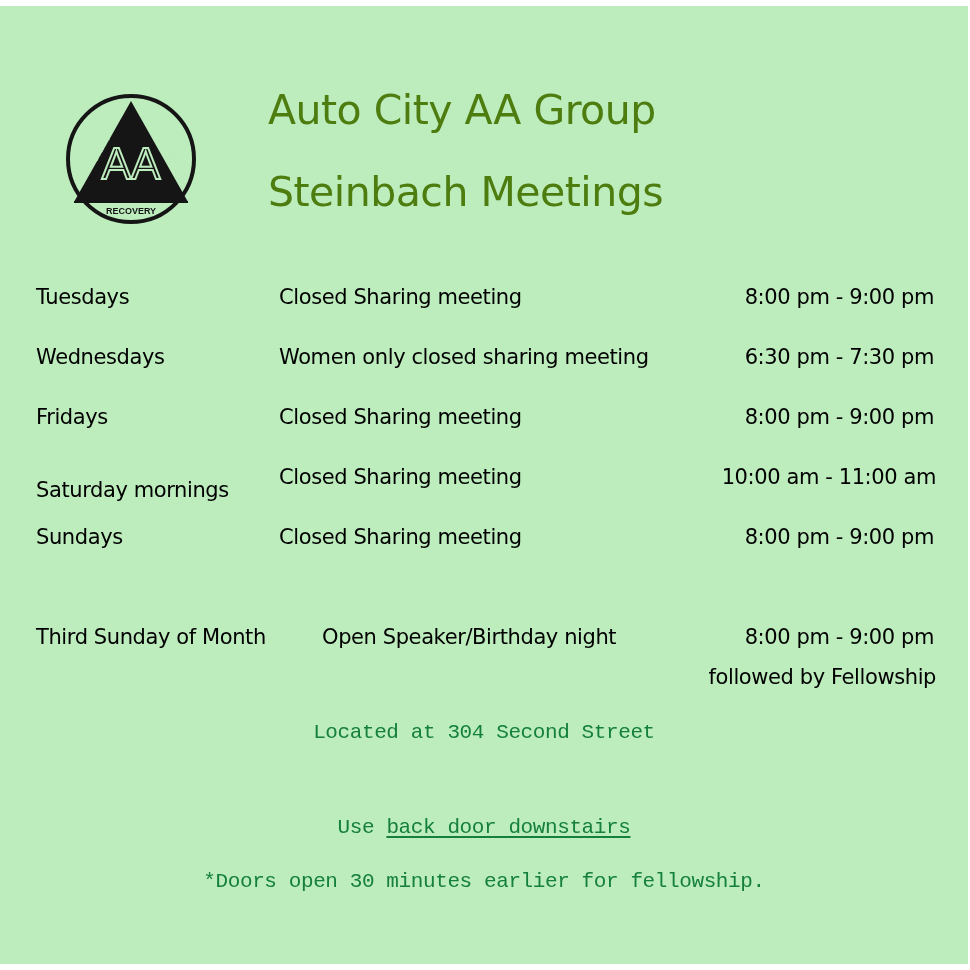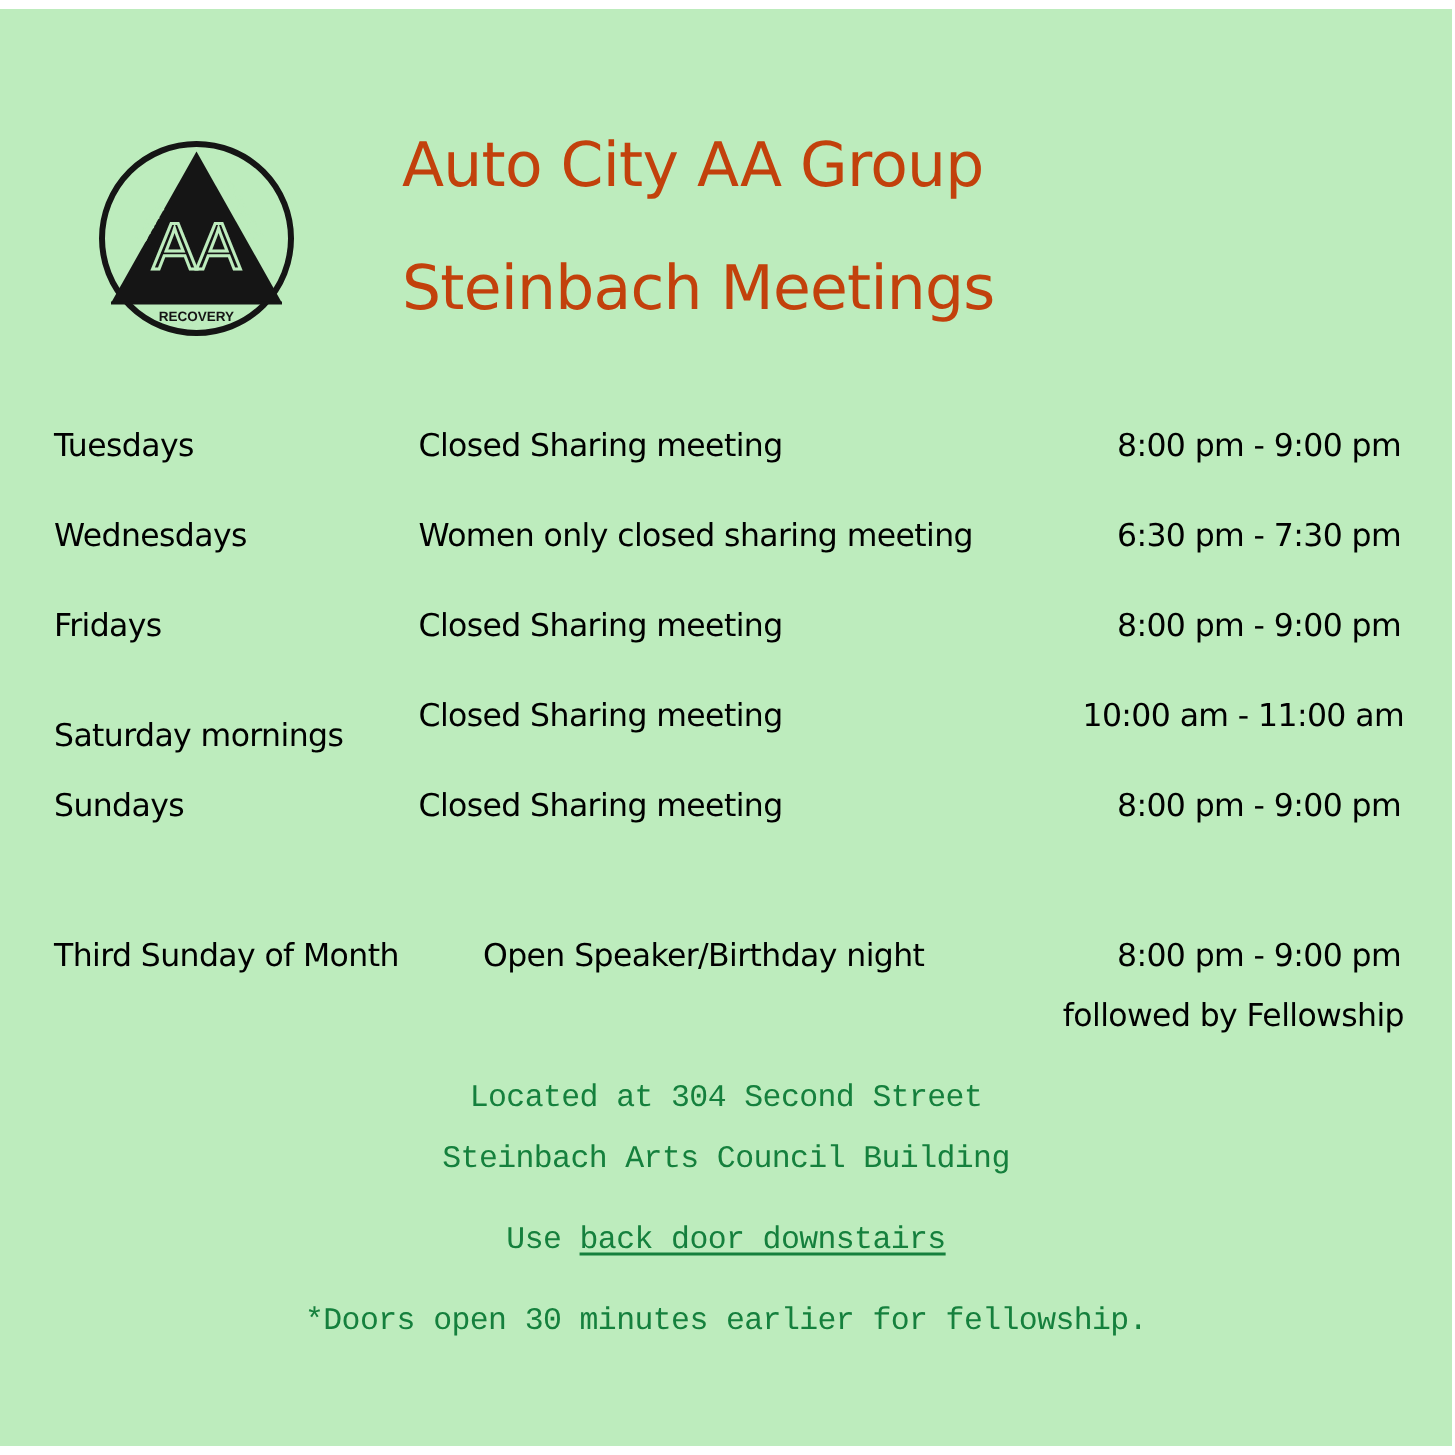--- a/index.html
+++ b/index.html
@@ -1,20 +1,20 @@
 <!DOCTYPE html>
 <html><head>
   <meta charset="utf-8">
   <style>
     html, body { margin: 0; padding: 0; background: #ffffff; }
     body { width: 970px; height: 970px; position: relative; overflow: hidden;
            font-family: "DejaVu Sans", "Liberation Sans", sans-serif; color: #1c1c1c; }
     .sheet { position: absolute; left: 0; top: 6px; width: 968px; height: 958px; background: #bdecbd; }
     .logo { position: absolute; left: 60px; top: 87px; width: 142px; height: 132px; }
-    .title { position: absolute; left: 268px; font-size: 41px; letter-spacing: -0.5px; white-space: nowrap; color: #c2410c; }
+    .title { position: absolute; left: 268px; font-size: 41px; letter-spacing: -0.5px; white-space: nowrap; color: #4d7c0f; }
     .t1 { top: 80px; }
     .t2 { top: 162px; }
     .txt { position: absolute; font-size: 21px; white-space: nowrap; letter-spacing: -0.4px; color: #000000; }
     .right { text-align: right; }
     .center { position: absolute; left: 0; width: 968px; text-align: center; font-size: 21px; letter-spacing: -0.4px; color: #15803d; white-space: nowrap; font-family: Liberation Mono, monospace; }
     .u { text-decoration: underline; text-underline-offset: 3px; }
   </style>
 </head>
 <body>
 
@@ -52,20 +52,19 @@
   <div class="txt" style="left:36px; top:519px;">Sundays</div>
   <div class="txt" style="left:279px; top:519px;">Closed Sharing meeting</div>
   <div class="txt right" style="right:34px; top:519px;">8:00 pm - 9:00 pm</div>
 
   <div class="txt" style="left:36px; top:619px;">Third Sunday of Month</div>
   <div class="txt" style="left:322px; top:619px;">Open Speaker/Birthday night</div>
   <div class="txt right" style="right:34px; top:619px;">8:00 pm - 9:00 pm</div>
   <div class="txt right" style="right:32px; top:659px;">followed by Fellowship</div>
 
   <div class="center" style="top:715px;">Located at 304 Second Street</div>
-  <div class="center" style="top:756px;">Steinbach Arts Council Building</div>
   <div class="center" style="top:810px;">
     <span>Use</span>
     <span class="u">back door downstairs</span>
   </div>
   <div class="center" style="top:864px;">*Doors open 30 minutes earlier for fellowship.</div>
 
 </div>
 
 </body></html>

